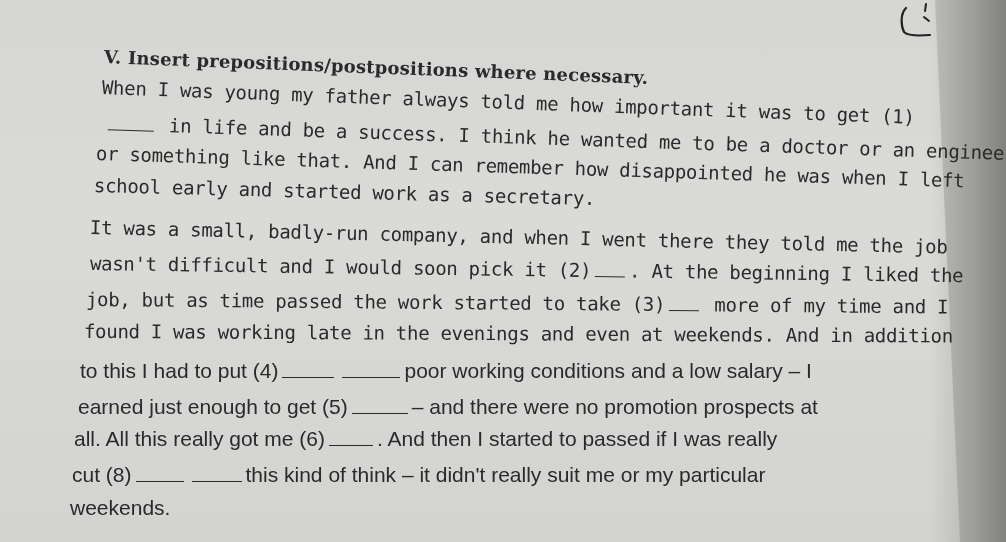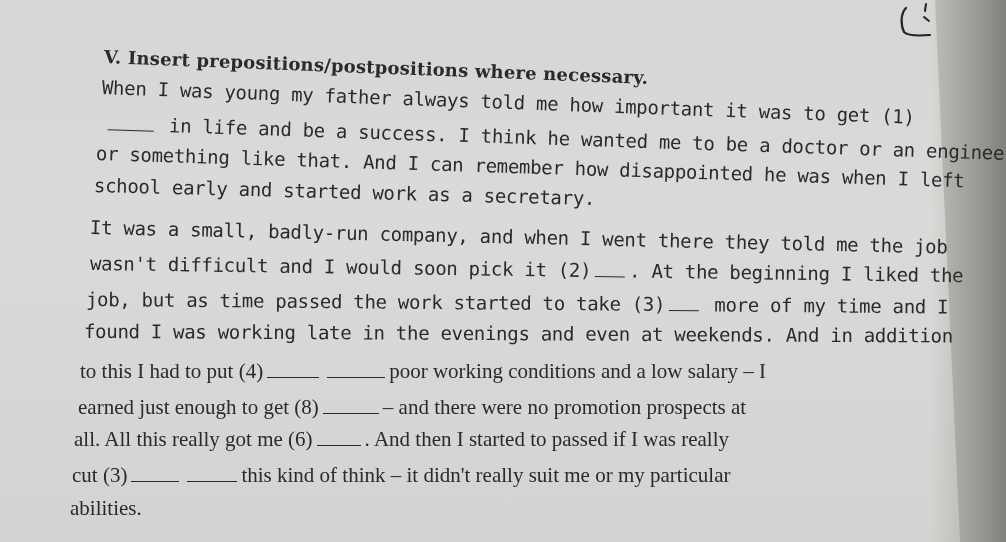--- a/index.html
+++ b/index.html
@@ -13,21 +13,21 @@
       background: linear-gradient(180deg, #d6d6d4 0%, #dadad8 40%, #d3d3d1 100%);
       clip-path: polygon(0 0, 935px 0, 960px 100%, 0 100%);
     }
     .edge-shadow {
       position: absolute; left: 930px; top: 0; width: 76px; height: 542px;
       background: linear-gradient(90deg, rgba(0,0,0,0) 0%, rgba(90,90,85,0.25) 60%, rgba(80,80,75,0.45) 100%);
     }
     .line { position: absolute; white-space: nowrap; transform-origin: left center; }
     .title { font-family: "DejaVu Serif", serif; font-weight: bold; font-size: 18px; letter-spacing: 0.2px; }
     .mono { font-family: "DejaVu Sans Mono", monospace; font-size: 19px; letter-spacing: -0.3px; }
-    .serif-n { font-family: Liberation Serif, serif; font-size: 21px; }
+    .serif-n { font-family: Liberation Sans, sans-serif; font-size: 21px; }
     .blank { display: inline-block; border-bottom: 1.5px solid #2a2a2a; height: 1em; vertical-align: baseline; margin: 0 4px; }
     .mark {
       position: absolute; left: 892px; top: 2px; width: 50px; height: 40px;
     }
   </style>
 </head>
 <body>
 
 <div class="sheet"></div>
 <div class="edge-shadow"></div>
@@ -70,26 +70,26 @@
 
 <div class="line mono" style="left:84px; top:320px; transform: rotate(0.3deg);">
   <span>found I was working late in the evenings and even at weekends. And in addition</span>
 </div>
 
 <div class="line serif-n" style="left:80px; top:356px;">
   <span>to this I had to put (4)</span><span class="blank" style="width:52px;"></span><span class="blank" style="width:58px;"></span><span>poor working conditions and a low salary – I</span>
 </div>
 
 <div class="line serif-n" style="left:78px; top:392px;">
-  <span>earned just enough to get (8)</span><span class="blank" style="width:56px;"></span><span>– and there were no promotion prospects at</span>
+  <span>earned just enough to get (5)</span><span class="blank" style="width:56px;"></span><span>– and there were no promotion prospects at</span>
 </div>
 
 <div class="line serif-n" style="left:74px; top:424px;">
   <span>all. All this really got me (6)</span><span class="blank" style="width:44px;"></span><span>. And then I started to passed if I was really</span>
 </div>
 
 <div class="line serif-n" style="left:72px; top:460px;">
-  <span>cut (3)</span><span class="blank" style="width:48px;"></span><span class="blank" style="width:50px;"></span><span>this kind of think – it didn't really suit me or my particular</span>
+  <span>cut (8)</span><span class="blank" style="width:48px;"></span><span class="blank" style="width:50px;"></span><span>this kind of think – it didn't really suit me or my particular</span>
 </div>
 
 <div class="line serif-n" style="left:70px; top:496px;">
-  <span>abilities.</span>
+  <span>weekends.</span>
 </div>
 
 </body></html>

